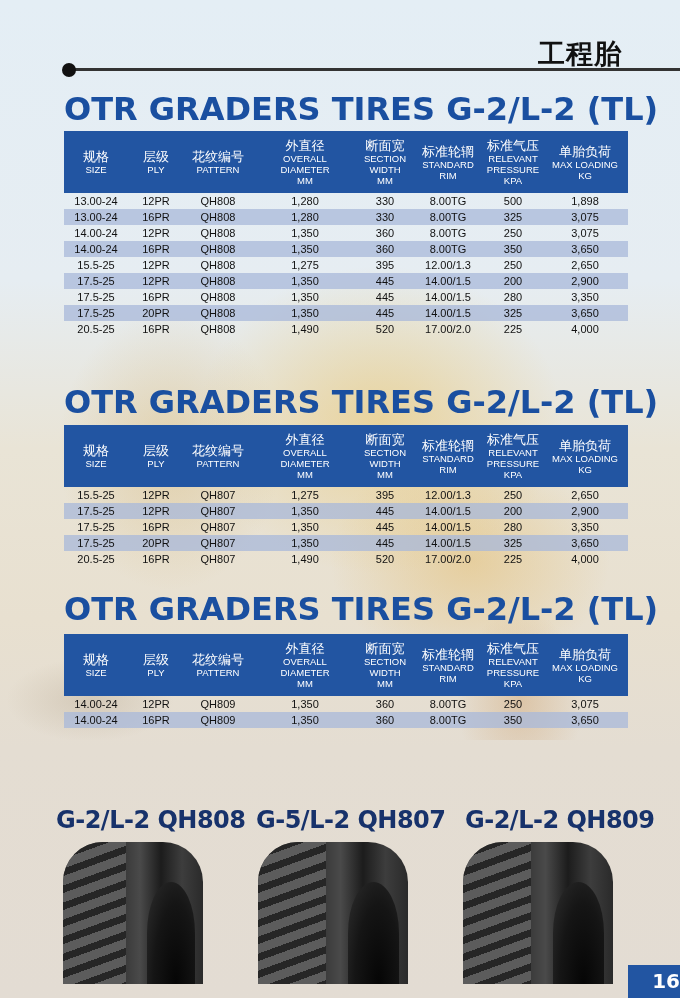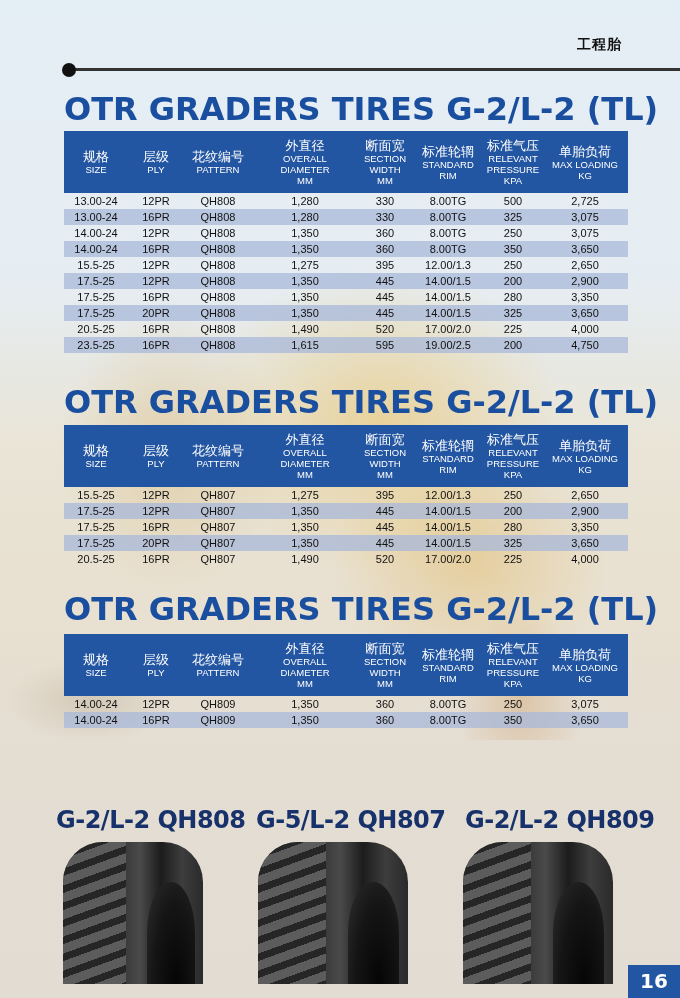--- a/index.html
+++ b/index.html
@@ -20,21 +20,21 @@
     pointer-events: none;
   }
   .page-header {
     position: absolute; right: 58px; top: 36px;
     display: flex; align-items: baseline; gap: 14px;
   }
   .header-en {
     font-family: "DejaVu Sans", sans-serif; font-weight: bold; font-style: italic;
     font-size: 24px; color: #111; letter-spacing: 0.5px;
   }
-  .header-cn { font-weight: bold; font-size: 14px; color: #111; letter-spacing: 1px; }
+  .header-cn { font-weight: bold; font-size: 27px; color: #111; letter-spacing: 1px; }
   .header-rule {
     position: absolute; left: 66px; top: 68px; width: 614px; height: 3px; background: #333;
   }
   .header-dot {
     position: absolute; left: 62px; top: 63px; width: 14px; height: 14px;
     border-radius: 50%; background: #111;
   }
   .section-title {
     position: absolute; left: 64px; width: 564px; text-align: center;
     font-family: "DejaVu Sans", sans-serif; font-weight: bold;
@@ -78,21 +78,21 @@
     background: repeating-linear-gradient(160deg, #5c5c5c 0px, #5c5c5c 9px, #262626 9px, #262626 16px);
   }
   .tire-img .rim {
     position: absolute; right: 6%; bottom: 0; width: 34%; height: 72%;
     background: radial-gradient(ellipse at 60% 100%, #050505 0%, #151515 55%, #2f2f2f 100%);
     border-radius: 50% 50% 0 0;
   }
   .page-badge {
     position: absolute; left: 628px; top: 965px; width: 52px; height: 33px;
     background: #2255a2; color: #fff; font-family: "DejaVu Sans", sans-serif; font-weight: bold;
-    font-size: 20px; line-height: 33px; text-align: center;
+    font-size: 20px; line-height: 33px; text-align: right;
   }
 </style>
 </head>
 <body>
 
 <div class="bg-machine"></div>
 
 <div class="page-header">
   <span class="header-cn">工程胎</span>
 </div>
@@ -157,21 +157,21 @@
     </thead>
   <tbody>
       <tr>
         <td>13.00-24</td>
         <td>12PR</td>
         <td>QH808</td>
         <td>1,280</td>
         <td>330</td>
         <td>8.00TG</td>
         <td>500</td>
-        <td>2,725</td>
+        <td>1,898</td>
       </tr>
       <tr class="alt">
         <td>13.00-24</td>
         <td>16PR</td>
         <td>QH808</td>
         <td>1,280</td>
         <td>330</td>
         <td>8.00TG</td>
         <td>325</td>
         <td>3,075</td>
@@ -238,30 +238,20 @@
       </tr>
       <tr>
         <td>20.5-25</td>
         <td>16PR</td>
         <td>QH808</td>
         <td>1,490</td>
         <td>520</td>
         <td>17.00/2.0</td>
         <td>225</td>
         <td>4,000</td>
-      </tr>
-      <tr class="alt">
-        <td>23.5-25</td>
-        <td>16PR</td>
-        <td>QH808</td>
-        <td>1,615</td>
-        <td>595</td>
-        <td>19.00/2.5</td>
-        <td>200</td>
-        <td>4,750</td>
       </tr>
     </tbody>
 </table>
 
 <div class="section-title" style="top:385px;">OTR GRADERS TIRES G-2/L-2 (TL)</div>
 <table class="spec-table" style="top:425px;">
   <colgroup>
       <col class="c1">
       <col class="c2">
       <col class="c3">

